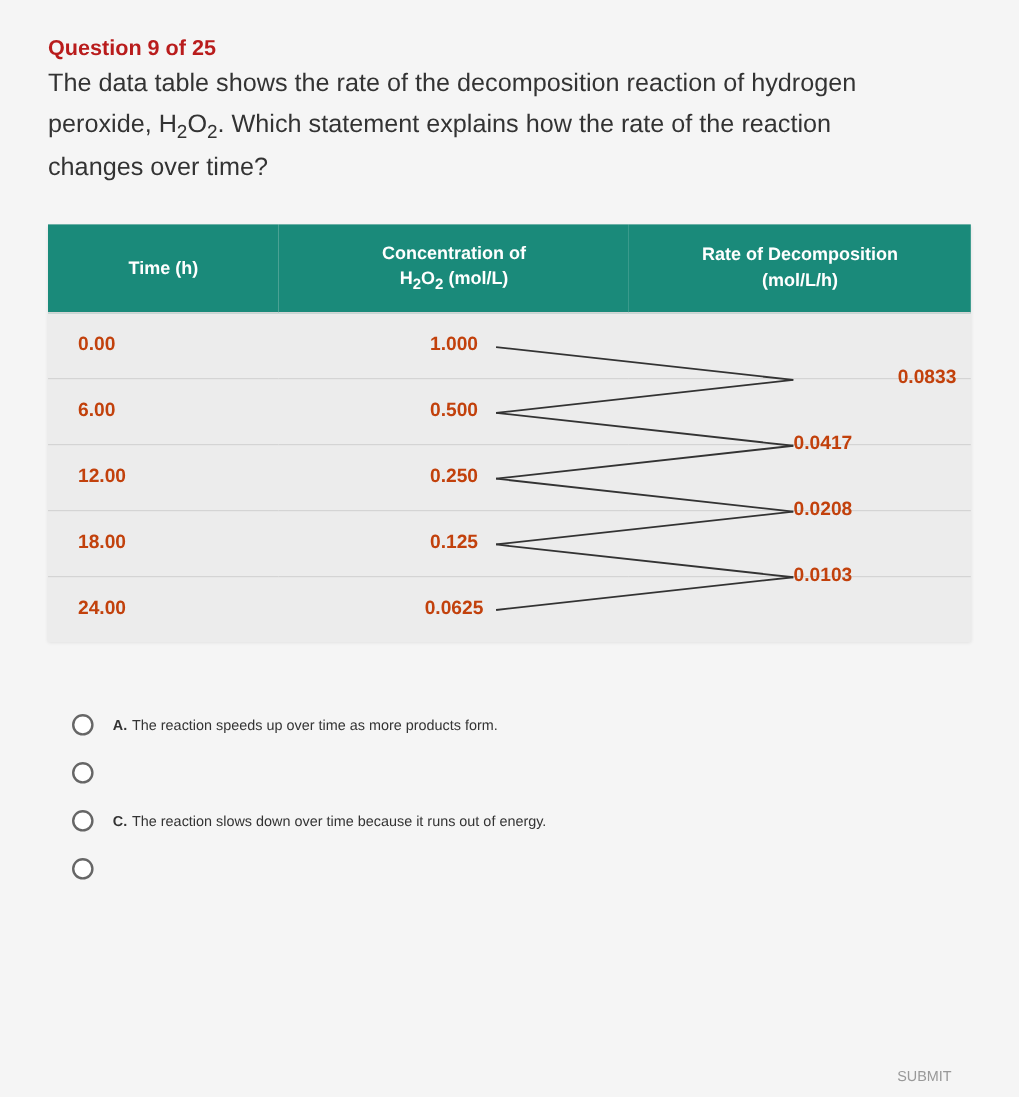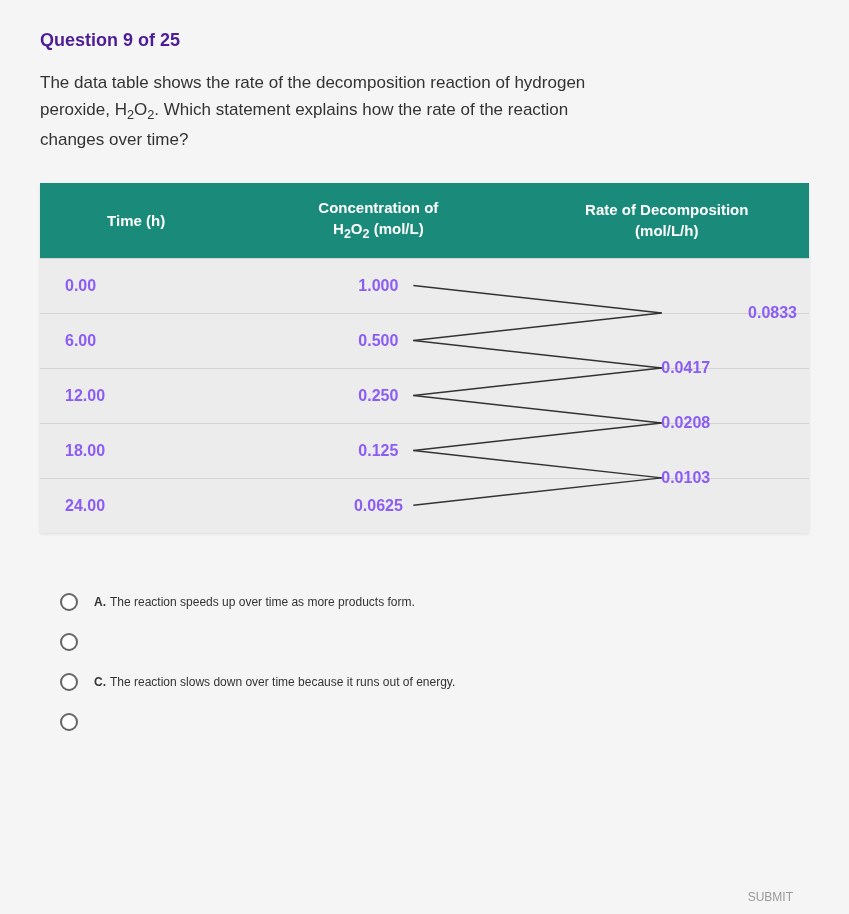--- a/index.html
+++ b/index.html
@@ -12,25 +12,25 @@
       background: #f5f5f5;
       width: 849px;
       height: 914px;
       padding: 30px 40px;
       color: #333;
       position: relative;
     }
     .question-header {
       font-weight: bold;
       font-size: 18px;
-      margin-bottom: 18px;
-      color: #4c1d95;
+      margin-bottom: 2px;
+      color: #b91c1c;
     }
     .question-text {
-      font-size: 17px;
+      font-size: 21px;
       line-height: 1.6;
       color: #333;
       margin-bottom: 30px;
     }
     .chem-formula sub {
       font-size: 0.75em;
       vertical-align: sub;
     }
     .data-table {
       width: 100%;
@@ -56,21 +56,21 @@
     }
     .data-table thead th:nth-child(3) {
       width: 37%;
     }
     .data-table tbody {
       position: relative;
     }
     .data-table tbody td {
       padding: 18px 12px;
       font-size: 16px;
-      color: #8b5cf6;
+      color: #c2410c;
       font-weight: bold;
       border-top: 1px solid #d4d4d4;
       vertical-align: middle;
     }
     .data-table tbody td:first-child {
       text-align: left;
       padding-left: 25px;
     }
     .data-table tbody td:nth-child(2) {
       text-align: center;

